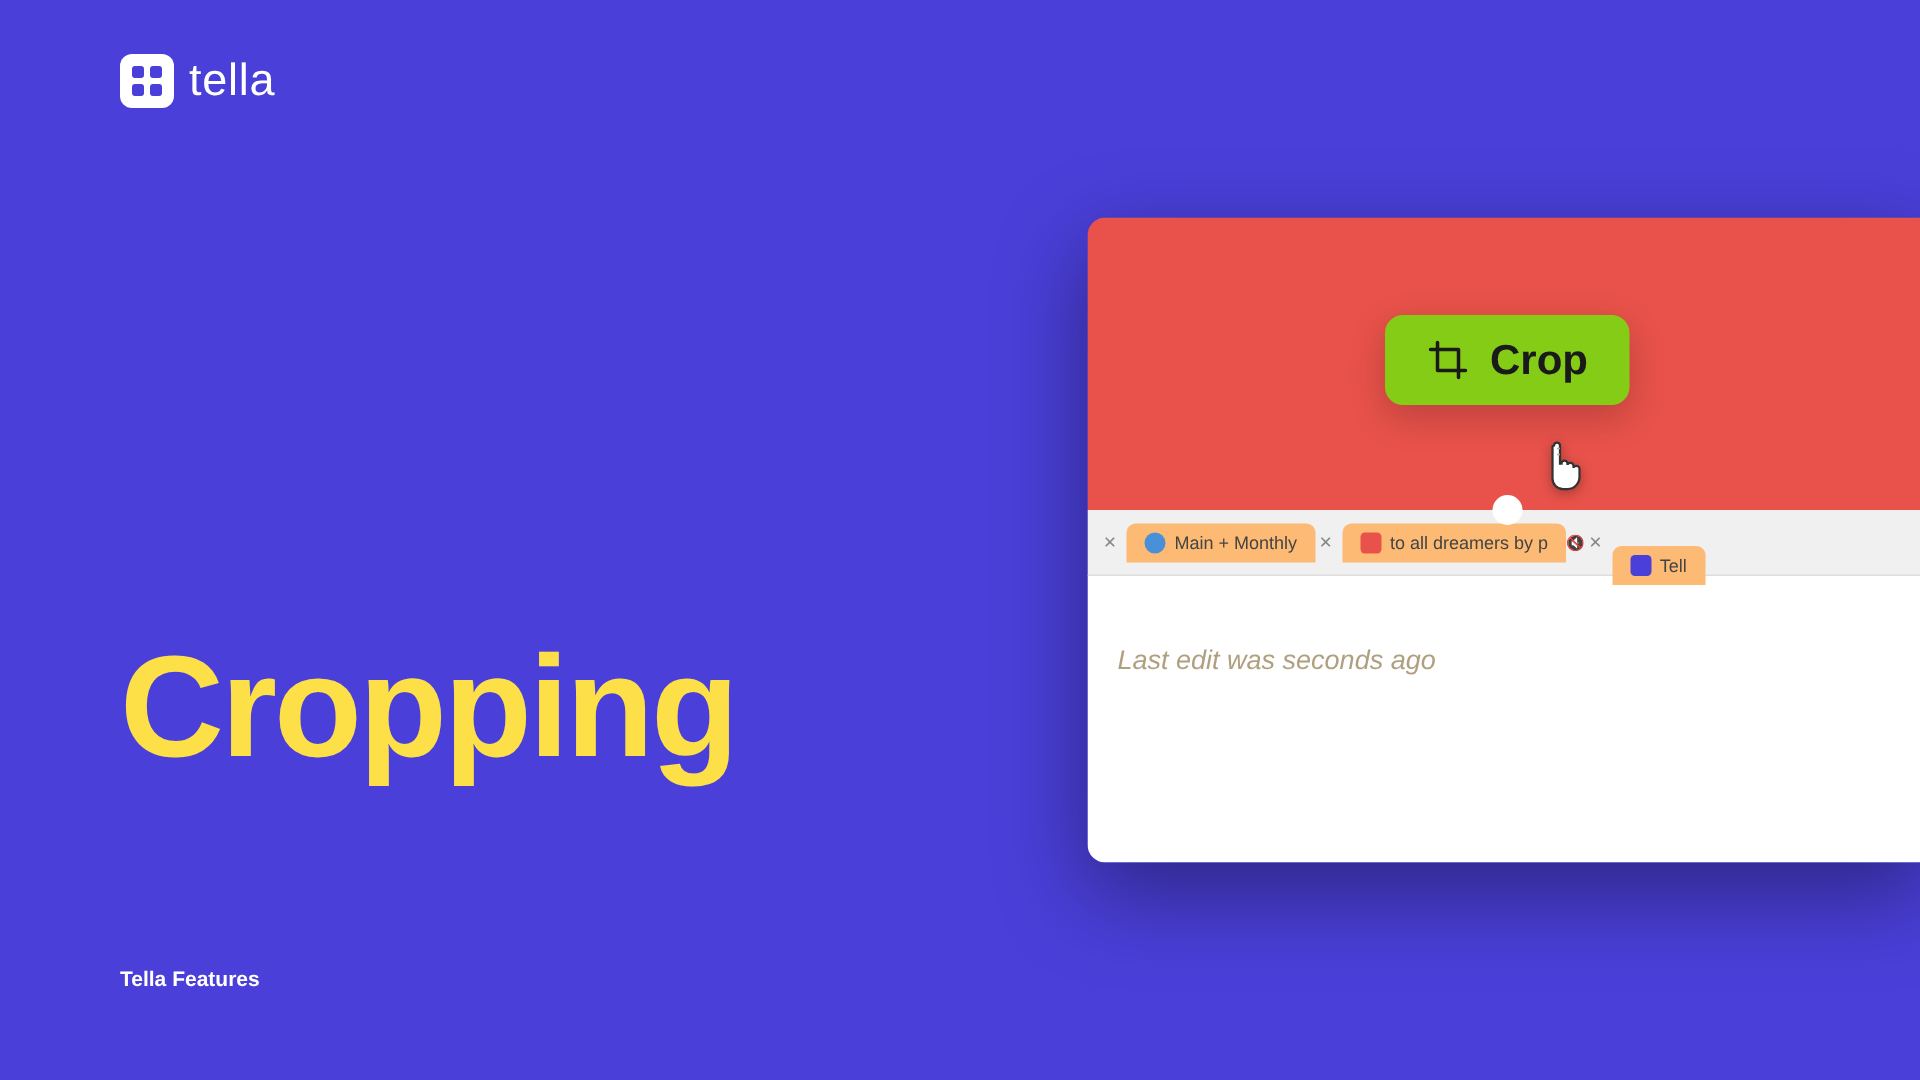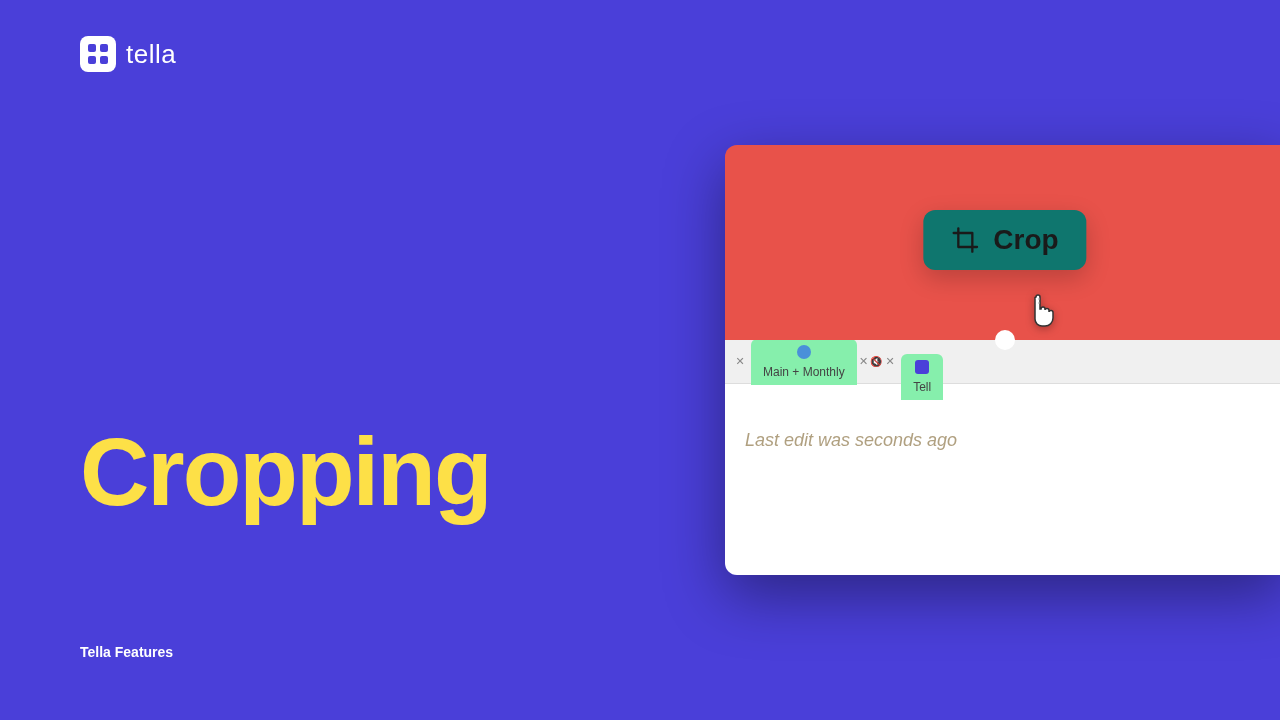--- a/index.html
+++ b/index.html
@@ -33,21 +33,21 @@
       justify-content: center;
     }
 
     .logo-icon svg {
       width: 22px;
       height: 22px;
     }
 
     .logo-text {
       color: white;
-      font-size: 26px;
+      font-size: 30px;
       font-weight: 500;
       letter-spacing: 0.5px;
     }
 
     
     .main-heading {
       position: absolute;
       bottom: 200px;
       left: 80px;
       color: #fde047;
@@ -84,21 +84,21 @@
       background: #E8524A;
       height: 195px;
       position: relative;
       display: flex;
       align-items: center;
       justify-content: center;
     }
 
     
     .crop-tooltip {
-      background: #0f766e;
+      background: #84cc16;
       border-radius: 12px;
       padding: 14px 28px;
       display: flex;
       align-items: center;
       gap: 14px;
       box-shadow: 0 8px 24px rgba(0,0,0,0.2);
       position: absolute;
       top: 65px;
       left: 50%;
       transform: translateX(-50%);
@@ -148,29 +148,28 @@
       padding: 0 8px;
       gap: 0;
       border-bottom: 1px solid #ddd;
     }
 
     .tab {
       display: flex;
       align-items: center;
       gap: 6px;
       padding: 6px 12px;
-      background: #86efac;
+      background: #fdba74;
       border-radius: 6px 6px 0 0;
       font-size: 12px;
       color: #444;
       max-width: 150px;
       overflow: hidden;
       white-space: nowrap;
       text-overflow: ellipsis;
-      flex-direction: column;
     }
 
     .tab-favicon {
       width: 14px;
       height: 14px;
       border-radius: 3px;
       flex-shrink: 0;
     }
 
     .tab-close {
@@ -251,20 +250,24 @@
 
     <span class="tab-close" style="margin-right: 4px;">✕</span>
 
     <div class="tab">
       <div class="tab-favicon" style="background:#4A90D9; border-radius:50%;"></div>
       <span>Main + Monthly</span>
     </div>
 
     <span class="tab-close">✕</span>
 
+    <div class="tab" style="margin-left:4px;">
+      <div class="tab-favicon" style="background:#E8524A; border-radius:3px;"></div>
+      <span>to all dreamers by p</span>
+    </div>
 
     <span class="tab-mute">🔇</span>
 
     <span class="tab-close">✕</span>
 
     <div class="tab" style="margin-left:4px;margin-top:31px;">
       <div class="tab-favicon" style="background:#4A3FD9; border-radius:3px;"></div>
       <span>Tell</span>
     </div>
   </div>

